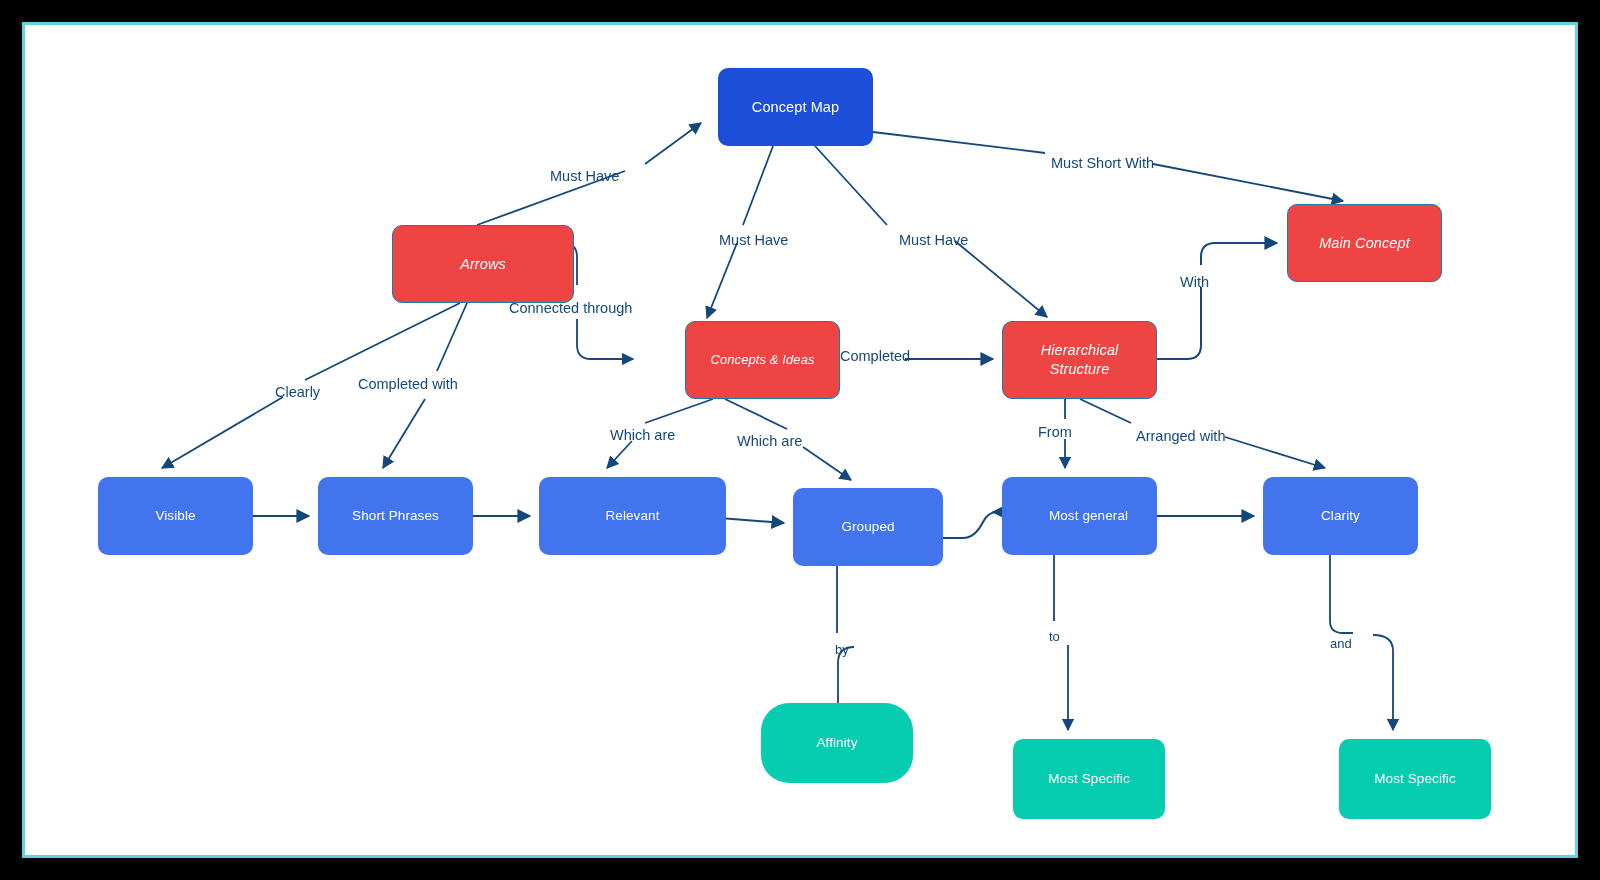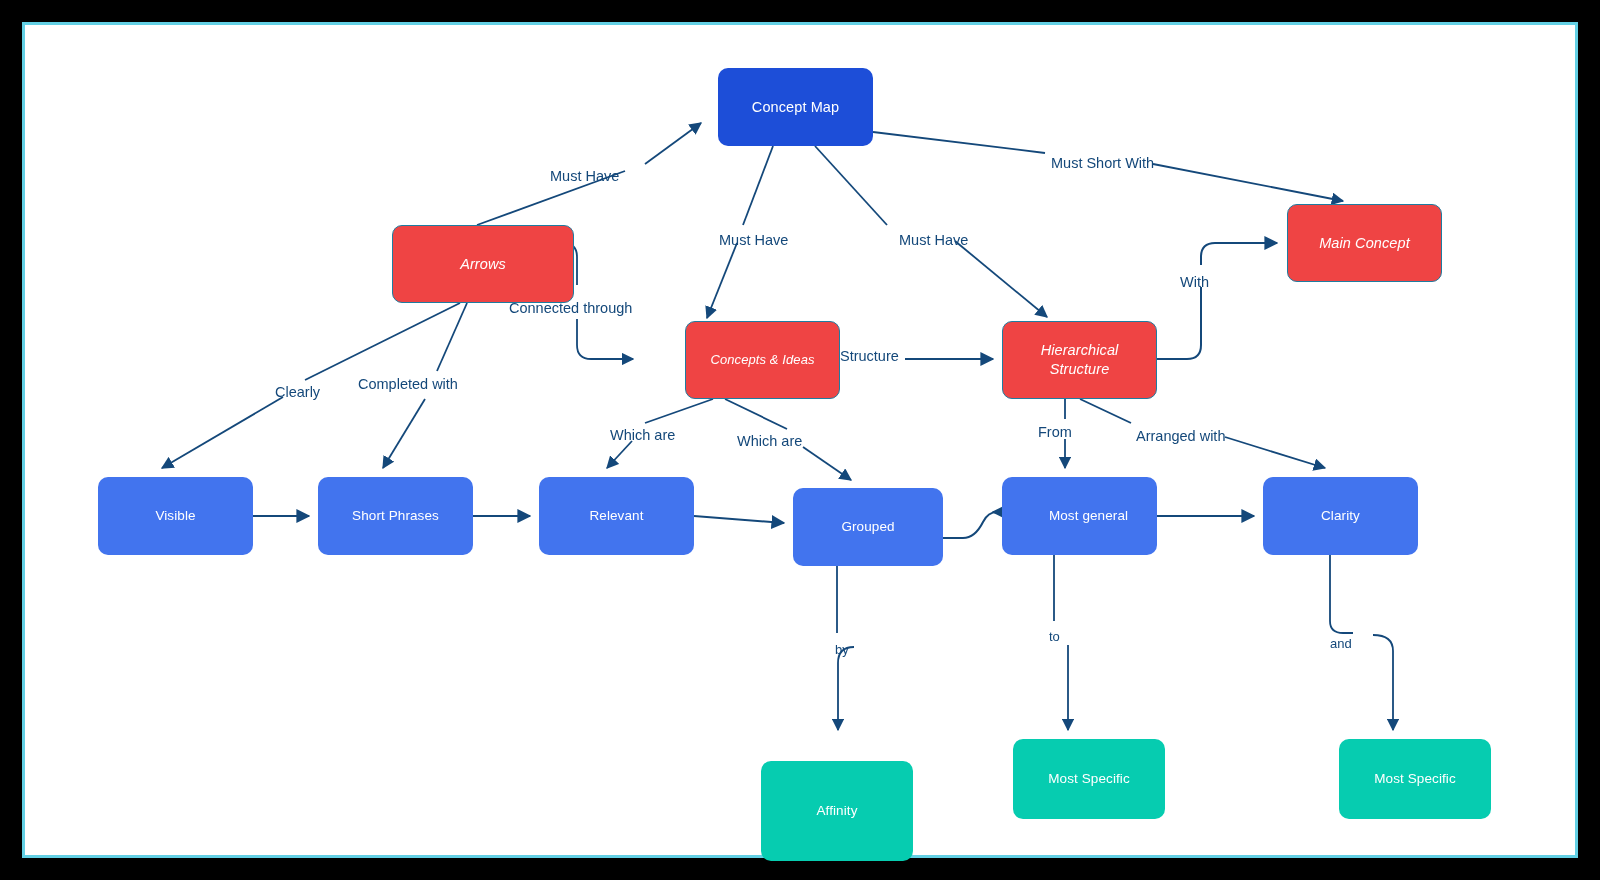--- a/index.html
+++ b/index.html
@@ -157,56 +157,56 @@
     </div>
 
     <div class="node blue" style="left:73px; top:452px; width:155px; height:78px; font-size:13.5px;">
       <span class="node-label">Visible</span>
     </div>
 
     <div class="node blue" style="left:293px; top:452px; width:155px; height:78px; font-size:13.5px;">
       <span class="node-label">Short Phrases</span>
     </div>
 
-    <div class="node blue" style="left:514px; top:452px; width:155px; height:78px; font-size:13.5px;">
+    <div class="node blue" style="left:514px; top:452px; width:187px; height:78px; font-size:13.5px;">
       <span class="node-label">Relevant</span>
     </div>
 
     <div class="node blue" style="left:768px; top:463px; width:150px; height:78px; font-size:13.5px;">
       <span class="node-label">Grouped</span>
     </div>
 
     <div class="node blue" style="left:977px; top:452px; width:155px; height:78px; font-size:13.5px;padding-left:18px;">
       <span class="node-label">Most general</span>
     </div>
 
     <div class="node blue" style="left:1238px; top:452px; width:155px; height:78px; font-size:13.5px;">
       <span class="node-label">Clarity</span>
     </div>
 
-    <div class="node green" style="left:736px; top:736px; width:152px; height:100px; font-size:13.5px;">
+    <div class="node green" style="left:736px; top:678px; width:152px; height:80px; font-size:13.5px;border-radius:28px;">
       <span class="node-label">Affinity</span>
     </div>
 
     <div class="node green" style="left:988px; top:714px; width:152px; height:80px; font-size:13.5px;">
       <span class="node-label">Most Specific</span>
     </div>
 
     <div class="node green" style="left:1314px; top:714px; width:152px; height:80px; font-size:13.5px;">
       <span class="node-label">Most Specific</span>
     </div>
 
     <div class="edge-label" style="left:525px; top:144px;">Must Have</div>
     <div class="edge-label" style="left:694px; top:208px;">Must Have</div>
     <div class="edge-label" style="left:874px; top:208px;">Must Have</div>
     <div class="edge-label" style="left:1026px; top:131px;">Must Short With</div>
     <div class="edge-label" style="left:484px; top:276px;">Connected through</div>
     <div class="edge-label" style="left:250px; top:360px;text-align:right;">Clearly</div>
     <div class="edge-label" style="left:333px; top:352px;">Completed with</div>
-    <div class="edge-label" style="left:815px; top:324px;">Structure</div>
+    <div class="edge-label" style="left:815px; top:324px;">Completed</div>
     <div class="edge-label" style="left:1155px; top:250px;">With</div>
     <div class="edge-label" style="left:585px; top:403px;">Which are</div>
     <div class="edge-label" style="left:712px; top:409px;">Which are</div>
     <div class="edge-label" style="left:1013px; top:400px;">From</div>
     <div class="edge-label" style="left:1111px; top:404px;">Arranged with</div>
     <div class="edge-label" style="left:810px; top:618px; font-size:13px;">by</div>
     <div class="edge-label" style="left:1024px; top:605px; font-size:13px;">to</div>
     <div class="edge-label" style="left:1305px; top:612px; font-size:13px;">and</div>
 
   </div>

